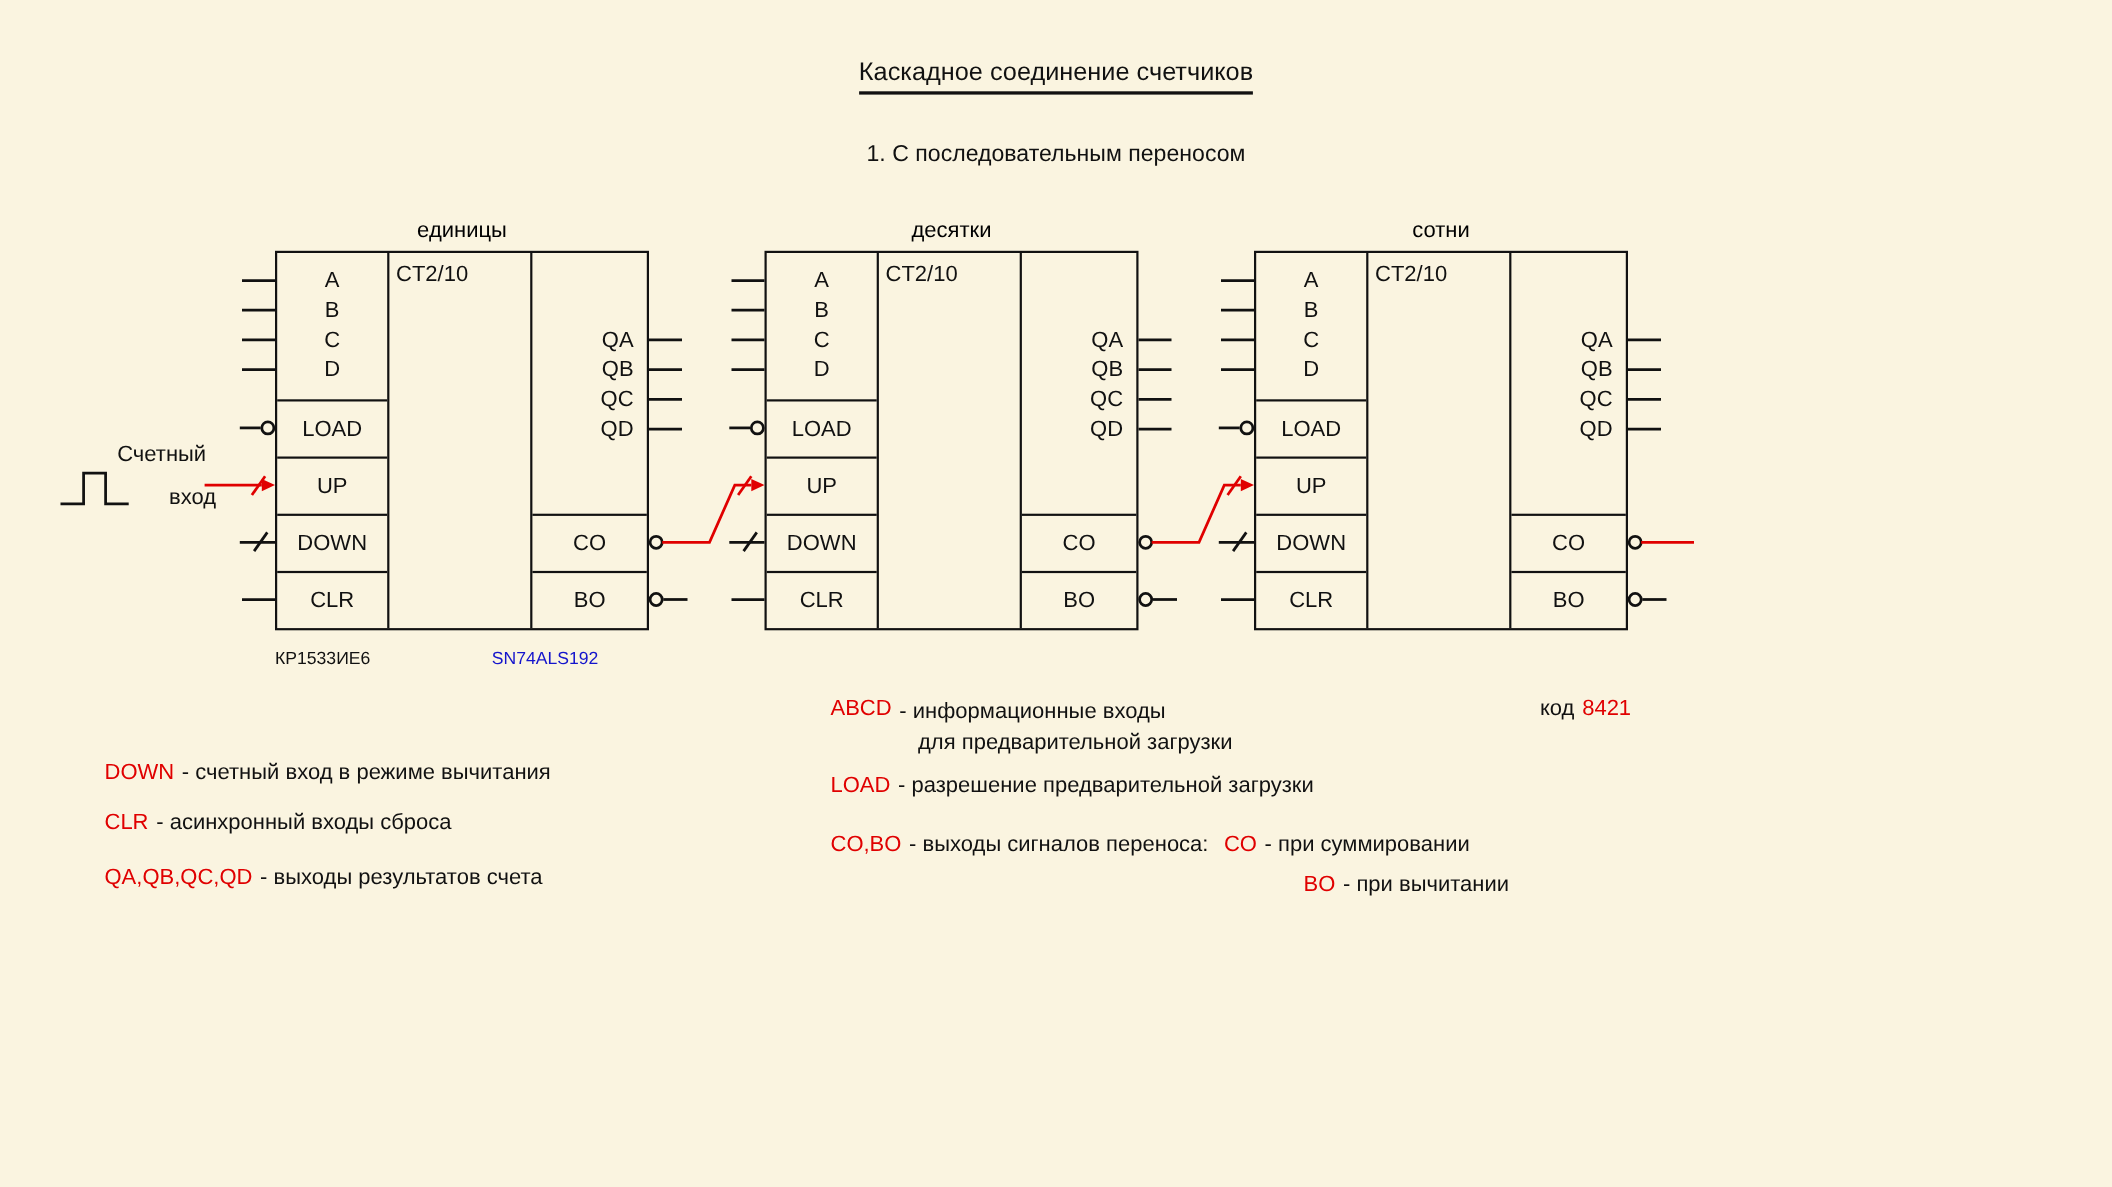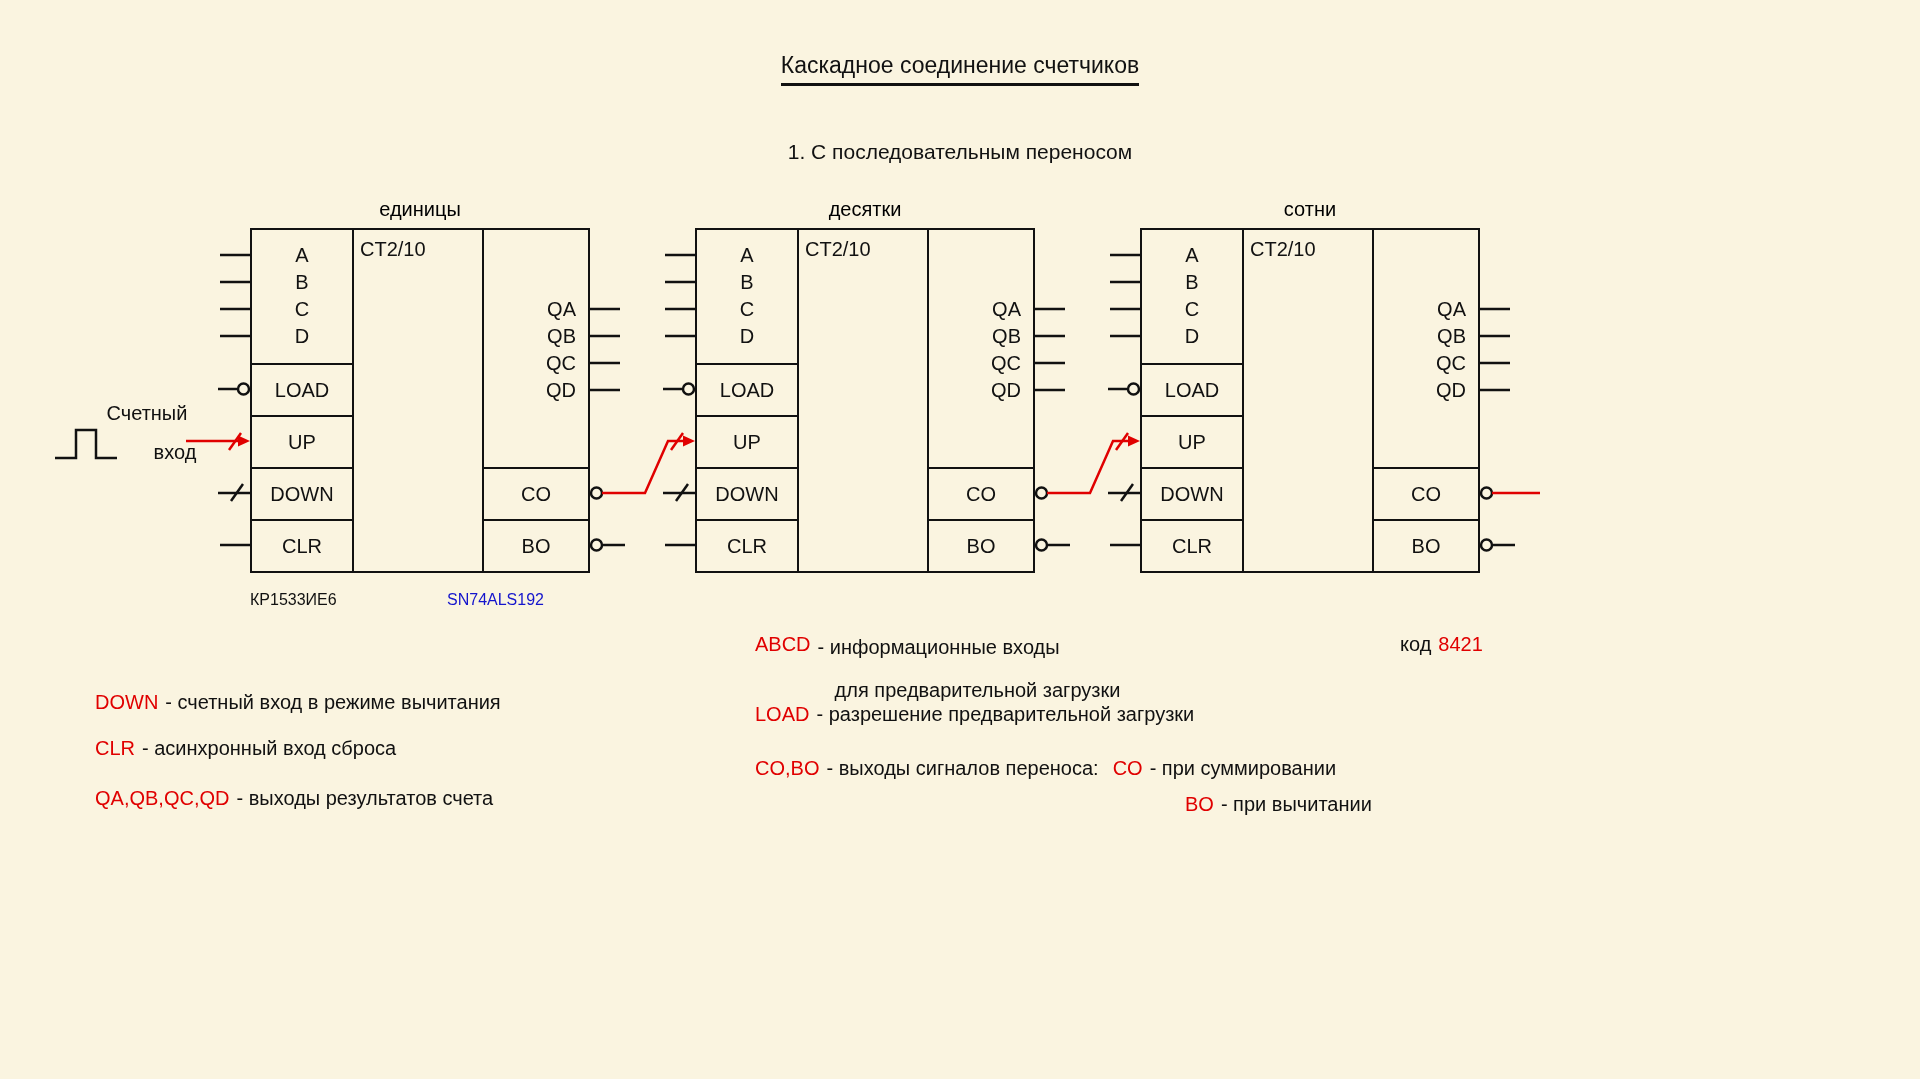--- a/index.html
+++ b/index.html
@@ -5,21 +5,21 @@
   * { margin:0; padding:0; box-sizing:border-box; }
   html,body { background:#e8e4d8; }
   #canvas {
     position:relative; width:1920px; height:1079px;
     background:#FAF4E0; overflow:hidden;
     font-family:"Liberation Sans","DejaVu Sans",sans-serif;
     font-weight:normal; color:#111;
   }
   .title { position:absolute; top:52px; left:0; width:100%; text-align:center; font-size:23px; }
   .title span { display:inline-block; border-bottom:3px solid #111; padding-bottom:4px; }
-  .subtitle { position:absolute; top:140px; left:0; width:100%; text-align:center; font-size:21px; }
+  .subtitle { position:absolute; top:128px; left:0; width:100%; text-align:center; font-size:21px; }
 
   .chip { position:absolute; top:198px; width:340px; }
   .group-label { height:30px; text-align:center; font-size:20px; color:#000000; }
   .chip-body { position:relative; width:340px; height:345px; border:2px solid #111; }
   .vline { position:absolute; top:0; bottom:0; width:2px; background:#111; }
   .chip-type { position:absolute; left:108px; top:8px; font-size:20px; }
   .din  { position:absolute; left:0; top:12px; width:100px; text-align:center; line-height:27px; font-size:20px; }
   .dout { position:absolute; left:232px; top:66px; width:92px; text-align:right; line-height:27px; font-size:20px; }
   .lcell, .rcell {
     position:absolute; height:52px; border-top:2px solid #111;
@@ -247,28 +247,28 @@
   <div class="clock-label" style="left:92px; top:402px;">Счетный</div>
   <div class="clock-label" style="left:120px; top:441px;text-align:center;">вход</div>
 
   <div class="part-label" style="left:250px;">КР1533ИЕ6</div>
   <div class="part-label blue" style="left:447px;">SN74ALS192</div>
 
   <div class="legend-row" style="left:95px; top:691px;">
     <span class="term">DOWN</span><span class="desc">- счетный вход в режиме вычитания</span>
   </div>
   <div class="legend-row" style="left:95px; top:737px;">
-    <span class="term">CLR</span><span class="desc">- асинхронный вход сброса</span>
+    <span class="term">CLR</span><span class="desc">- асинхронный входы сброса</span>
   </div>
   <div class="legend-row" style="left:95px; top:787px;">
     <span class="term">QA,QB,QC,QD</span><span class="desc">- выходы результатов счета</span>
   </div>
 
   <div class="legend-row" style="left:755px; top:633px;">
-    <span class="term">ABCD</span><span class="desc two-line"><span class="l1" style="display:block;">- информационные входы</span><span class="l2" style="display:block;margin-top:15px;">для предварительной загрузки</span></span>
+    <span class="term">ABCD</span><span class="desc two-line"><span class="l1" style="display:block;">- информационные входы</span><span class="l2" style="display:block;">для предварительной загрузки</span></span>
   </div>
   <div class="legend-row" style="left:755px; top:703px;">
     <span class="term">LOAD</span><span class="desc">- разрешение предварительной загрузки</span>
   </div>
   <div class="legend-row" style="left:755px; top:757px;">
     <span class="term">CO,BO</span><span class="desc">- выходы сигналов переноса:</span><span class="term gap-l">CO</span><span class="desc">- при суммировании</span>
   </div>
   <div class="legend-row" style="left:1185px; top:793px;">
     <span class="term">BO</span><span class="desc">- при вычитании</span>
   </div>

